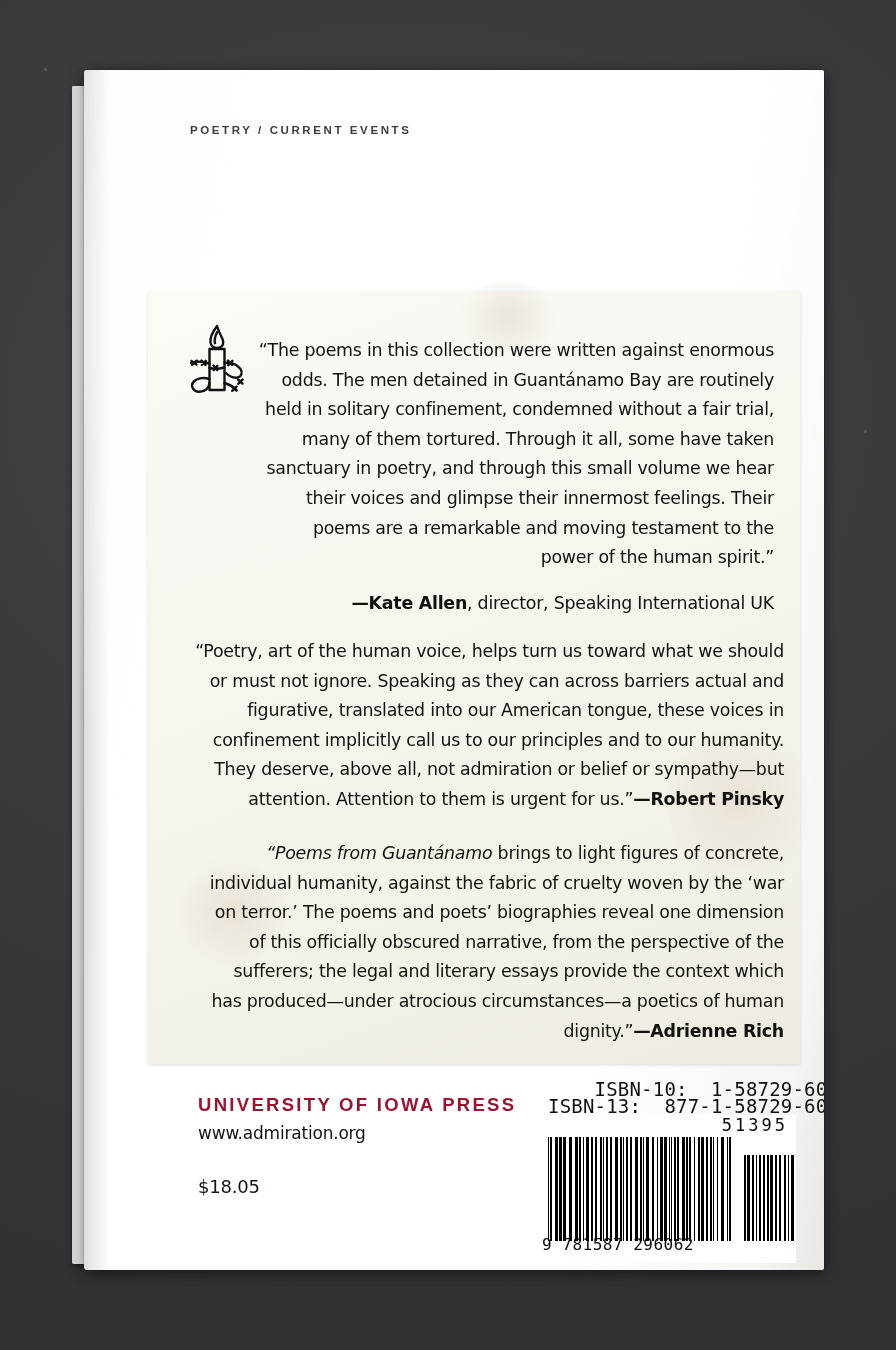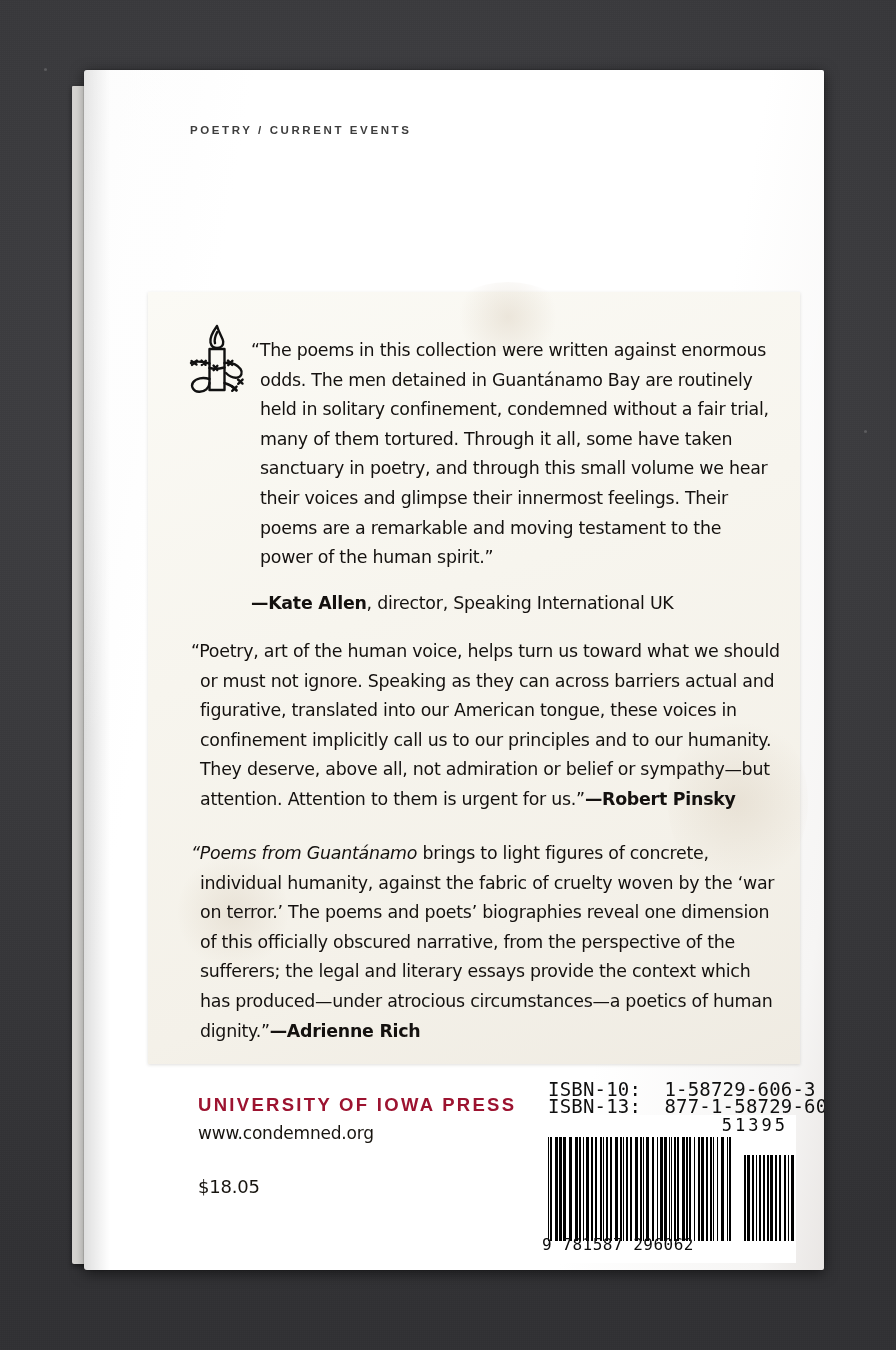--- a/index.html
+++ b/index.html
@@ -86,20 +86,21 @@
     position:absolute;
     inset:0;
     background: radial-gradient(ellipse 900px 700px at 30% 18%, rgba(255,255,255,.55), rgba(240,238,235,0) 70%);
     pointer-events:none;
   }
 
   #content{
     position:absolute;
     inset:0;
     z-index:3;
+    text-align:right;
   }
 
   
   .category{
     position:absolute;
     left: 106px;
     top: 54px;
     font-family:"Liberation Sans", sans-serif;
     font-size: 11.5px;
     font-weight: 700;
@@ -335,21 +336,21 @@
 
       <div class="quote" id="quote-2">
         <p><span>“Poetry, art of the human voice, helps turn us toward what we should or must not ignore. Speaking as they can across barriers actual and figurative, translated into our American tongue, these voices in confinement implicitly call us to our principles and to our humanity. They deserve, above all, not admiration or belief or sympathy—but attention. Attention to them is urgent for us.”</span><span class="attrib">—Robert Pinsky</span></p>
       </div>
 
       <div class="quote" id="quote-3">
         <p><em>“Poems from Guantánamo</em><span> brings to light figures of concrete, individual humanity, against the fabric of cruelty woven by the ‘war on terror.’ The poems and poets’ biographies reveal one dimension of this officially obscured narrative, from the perspective of the sufferers; the legal and literary essays provide the context which has produced—under atrocious circumstances—a poetics of human dignity.”</span><span class="attrib">—Adrienne Rich</span></p>
       </div>
 
       <div class="publisher">UNIVERSITY OF IOWA PRESS</div>
-      <div class="website">www.condemned.org</div>
+      <div class="website">www.admiration.org</div>
       <div class="price">$18.05</div>
 
       <div class="isbn-block">
         <div><span>ISBN-10:</span>&nbsp; <span>1-58729-606-3</span></div>
         <div><span>ISBN-13:</span>&nbsp; <span>877-1-58729-606-2</span></div>
       </div>
 
       <div id="barcode-area">
         <div class="bc-price-digits">51395</div>
         <div class="bars" id="bars-main">

